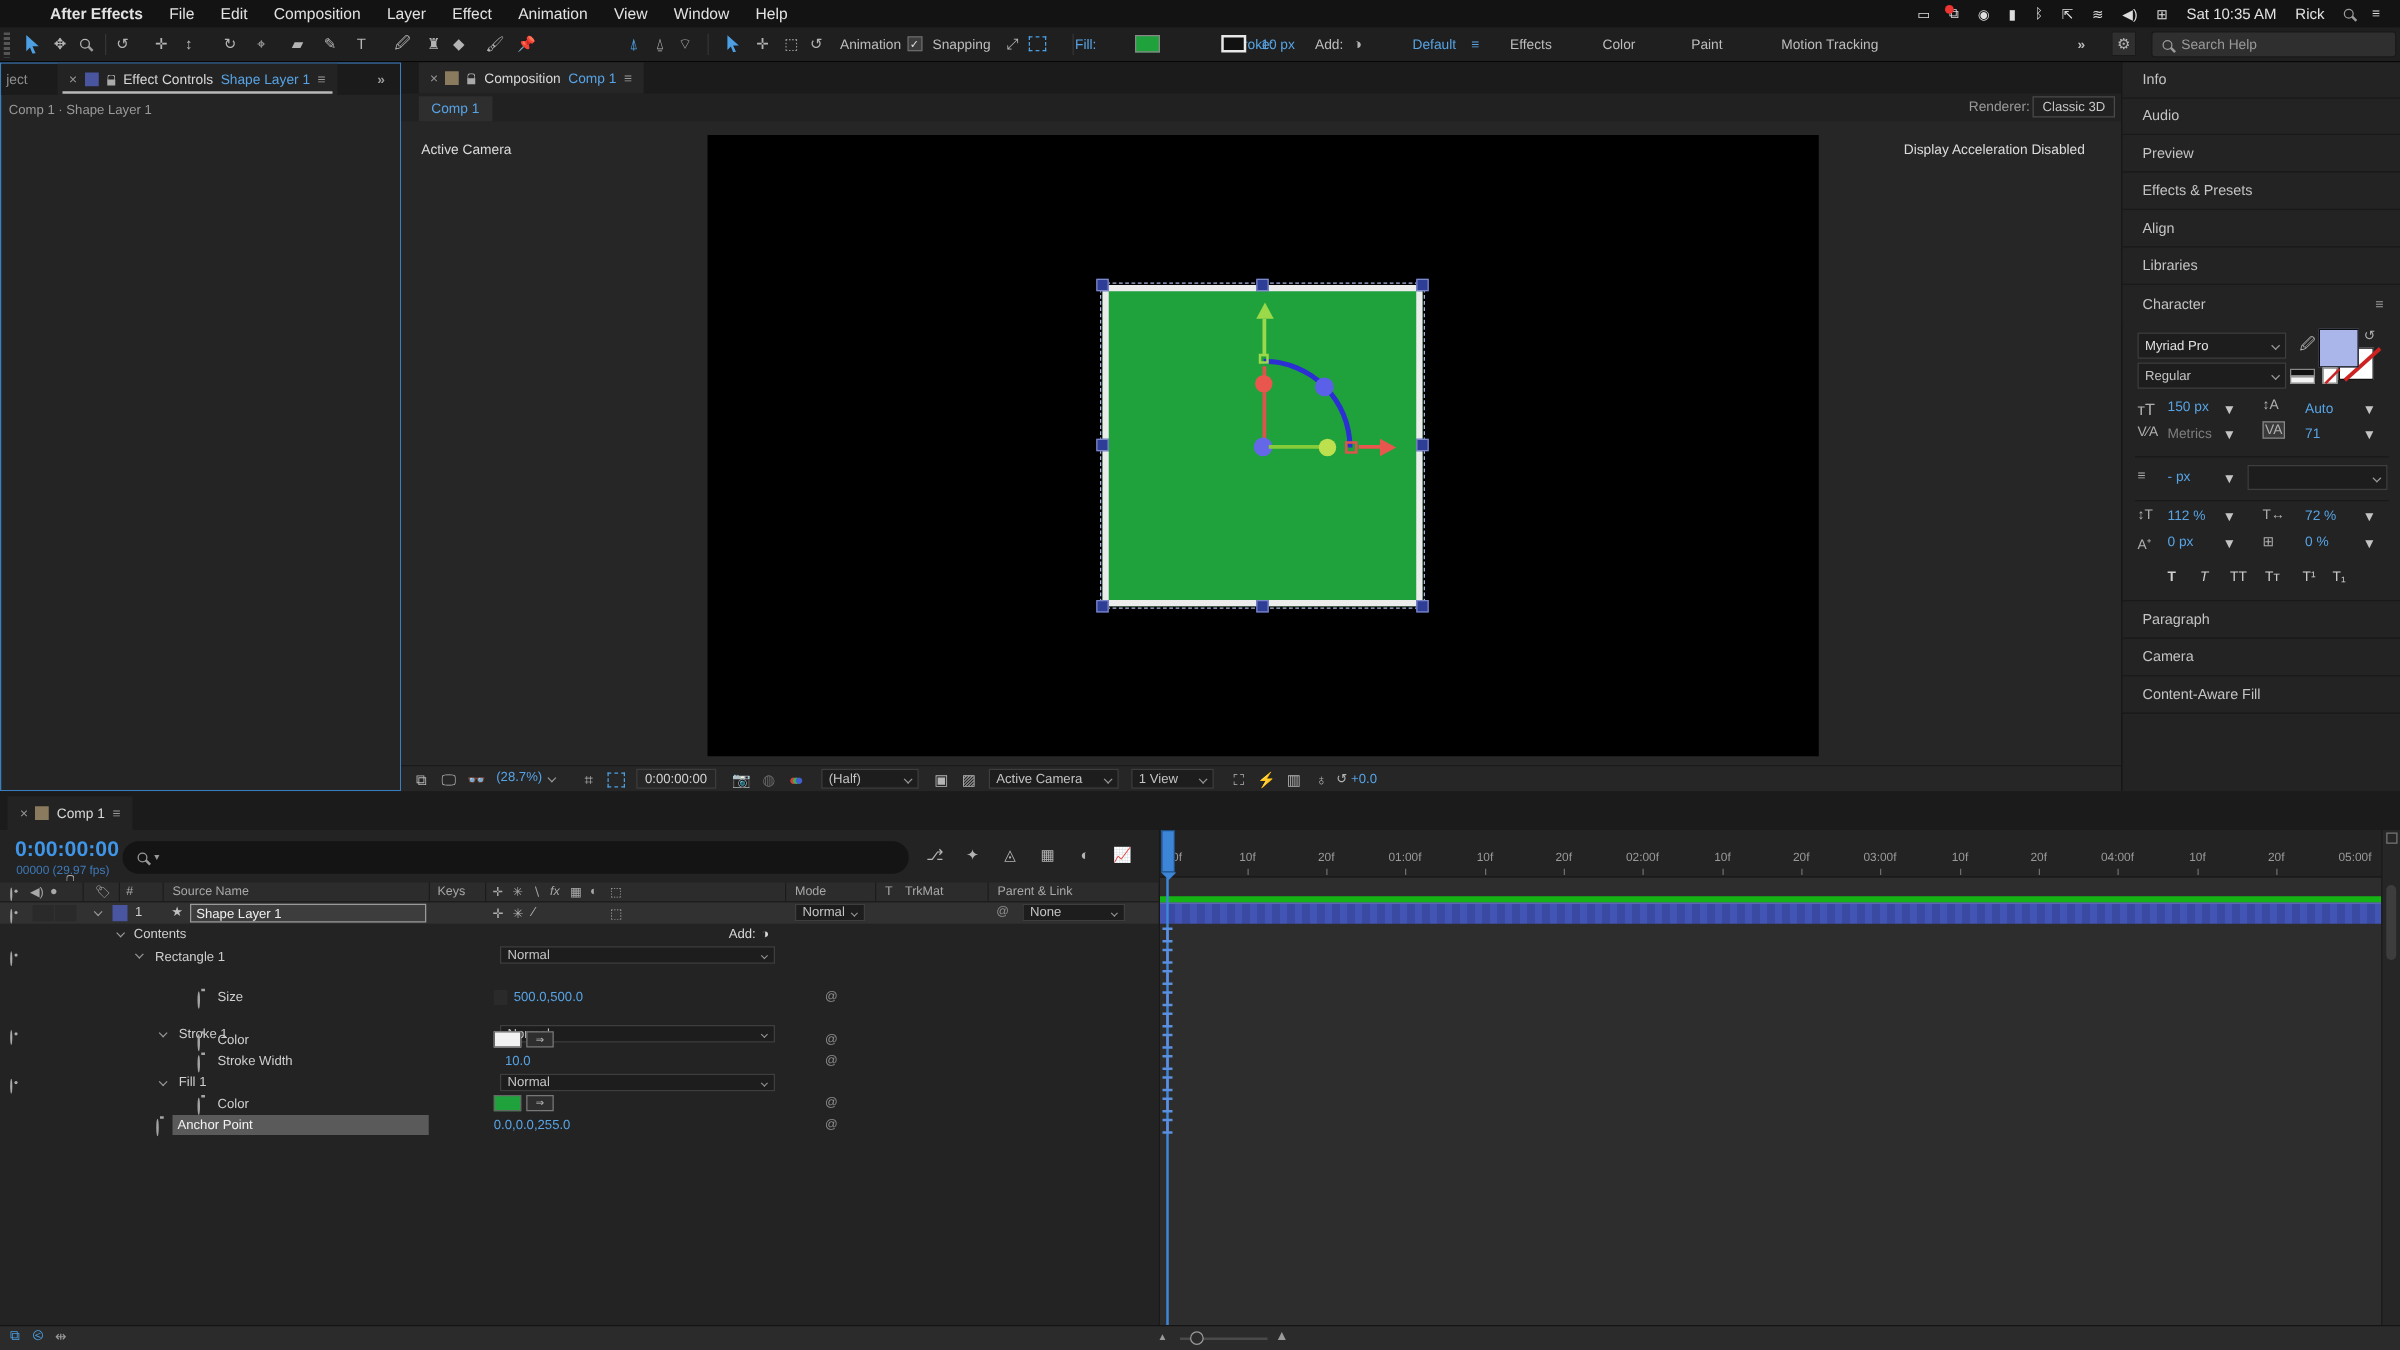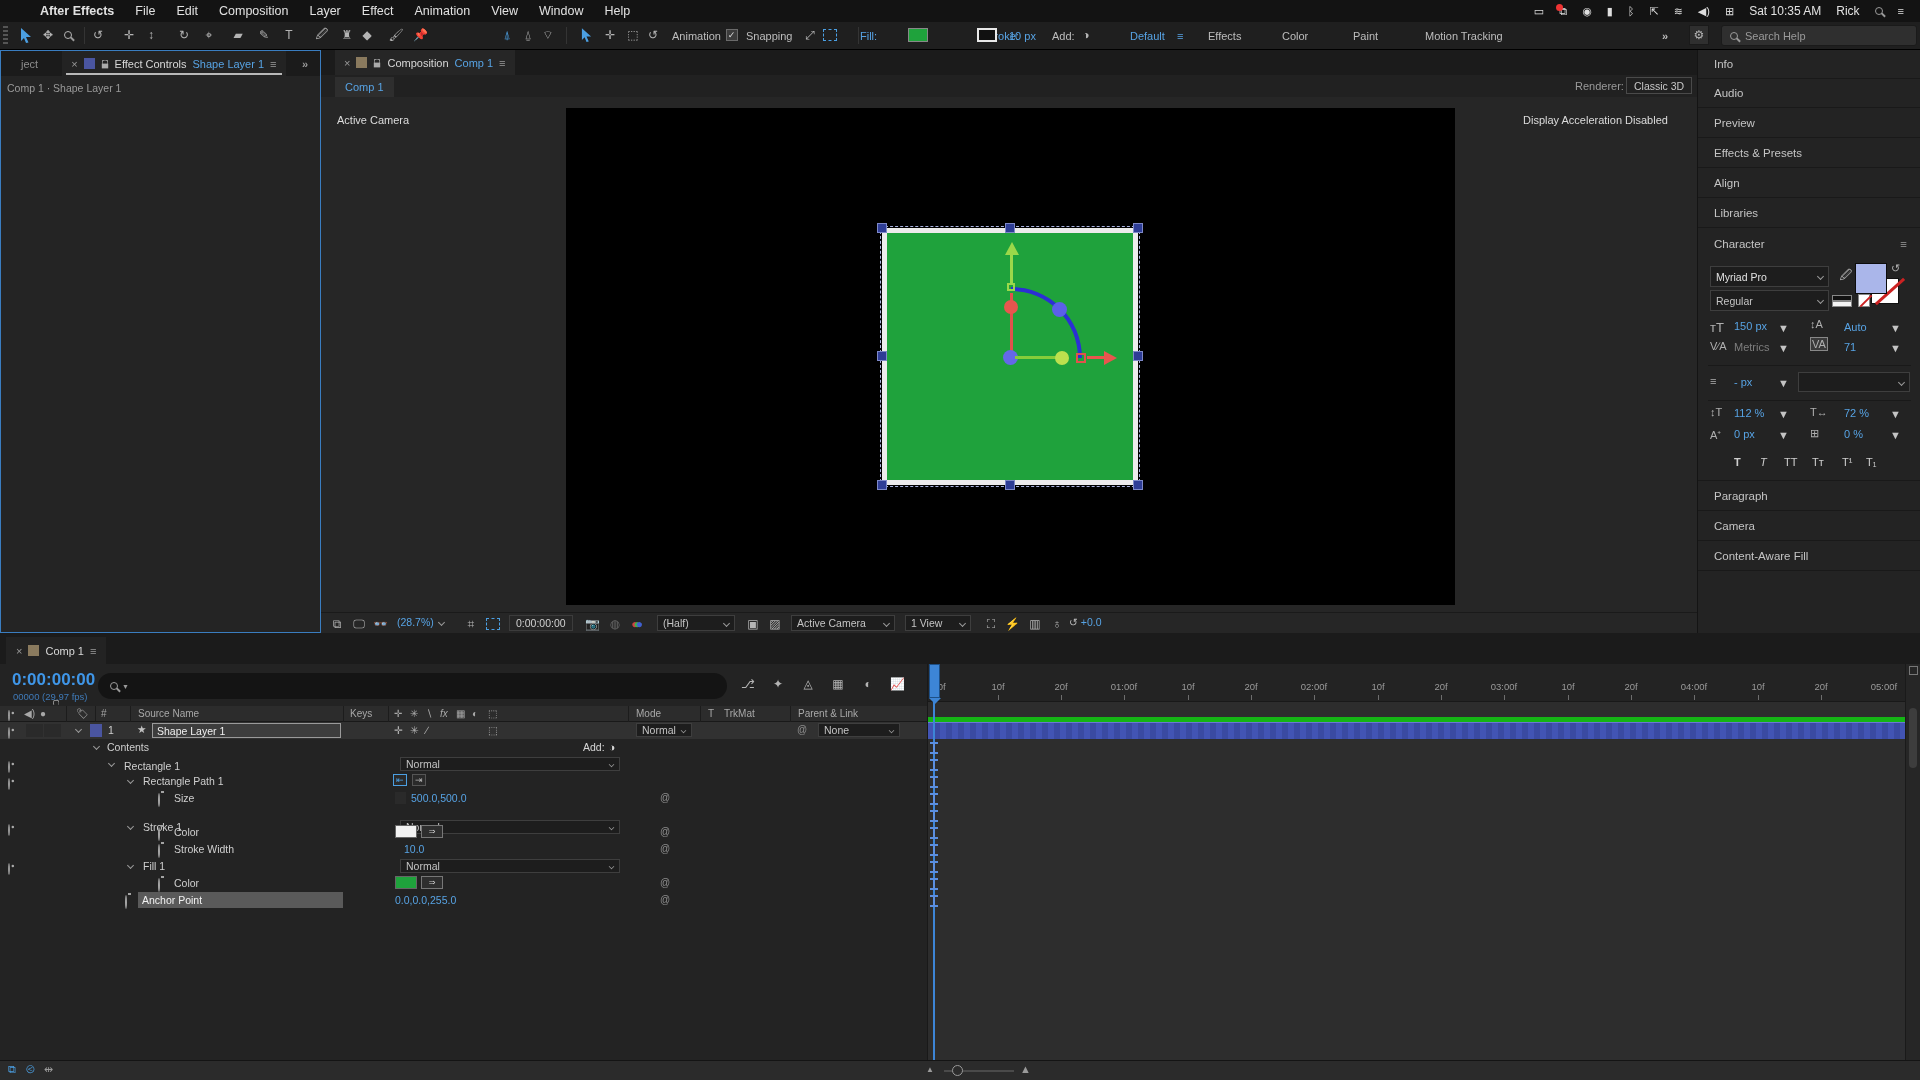--- a/index.html
+++ b/index.html
@@ -169,21 +169,21 @@
     <span class="tlabel" style="left:1662px;font-weight:bold">»</span>
     <div class="tool" style="left:1689px;background:#2f2f2f;border:1px solid #1a1a1a">⚙</div>
     <div class="searchbox">
       <span class="mag"></span>
       <span>Search Help</span>
     </div>
   </div>
 
   <div class="panel ecpanel" style="left:0;top:50px;width:321px;height:583px;background:#242424">
     <div class="tabrow">
-      <span style="margin-left:20px;color:#8e8e8e">ject</span>
+      <span style="margin-left:4px;color:#8e8e8e">ject</span>
       <div class="ptab" style="margin-left:24px">
         <span class="closex">×</span>
         <span class="minisw" style="background:#4a55a0"></span>
         <span class="lockb" style="transform:scale(.8)"></span>
         <span style="color:#d8d8d8">Effect Controls</span>
         <span class="blueval">Shape Layer 1</span>
         <span class="hamb">≡</span>
         <span class="under"></span>
       </div>
       <span style="position:absolute;right:12px;font-weight:bold;color:#9a9a9a">»</span>
@@ -486,27 +486,20 @@
     <div class="tlrow" style="top:123px;width:927px">
       <div class="abs" style="left:8px;top:5px;transform:scale(.85)"><span class="eye"></span></div>
       <span class="abs chev" style="left:109px;top:5px"></span>
       <span class="abs txt" style="left:124px;top:4px">Rectangle 1</span>
       <div class="abs dd" style="left:400px;top:1px;width:220px;height:14px">
         <span>Normal</span>
           <span class="chev" style="transform:scale(.8) rotate(45deg)"></span>
       </div>
     </div>
 
-    <div class="tlrow" style="top:140px;width:927px">
-      <div class="abs" style="left:8px;top:5px;transform:scale(.85)"><span class="eye"></span></div>
-      <span class="abs chev" style="left:128px;top:5px"></span>
-      <span class="abs txt" style="left:143px;top:2px">Rectangle Path 1</span>
-      <span class="abs" style="left:393px;top:1px;color:#4b9fe2;background:#2a2a2a;border:1px solid #4b9fe2;font-size:9px;padding:0 2px">⇤</span>
-      <span class="abs" style="left:412px;top:1px;color:#b0b0b0;background:#2a2a2a;border:1px solid #555;font-size:9px;padding:0 2px">⇥</span>
-    </div>
 
     <div class="tlrow" style="top:157px;width:927px">
       <div class="abs" style="left:158px;top:4px"><span class="stopw"></span></div>
       <span class="abs txt" style="left:174px;top:2px">Size</span>
       <div class="abs" style="left:395px;top:2px;width:11px;height:12px;background:#2a2a2a"></div>
       <span class="abs txt blueval" style="left:411px;top:2px">500.0,500.0</span>
       <span class="abs pickwhip" style="left:660px;top:2px">@</span>
     </div>
 
     <div class="tlrow" style="top:186px;width:927px">

